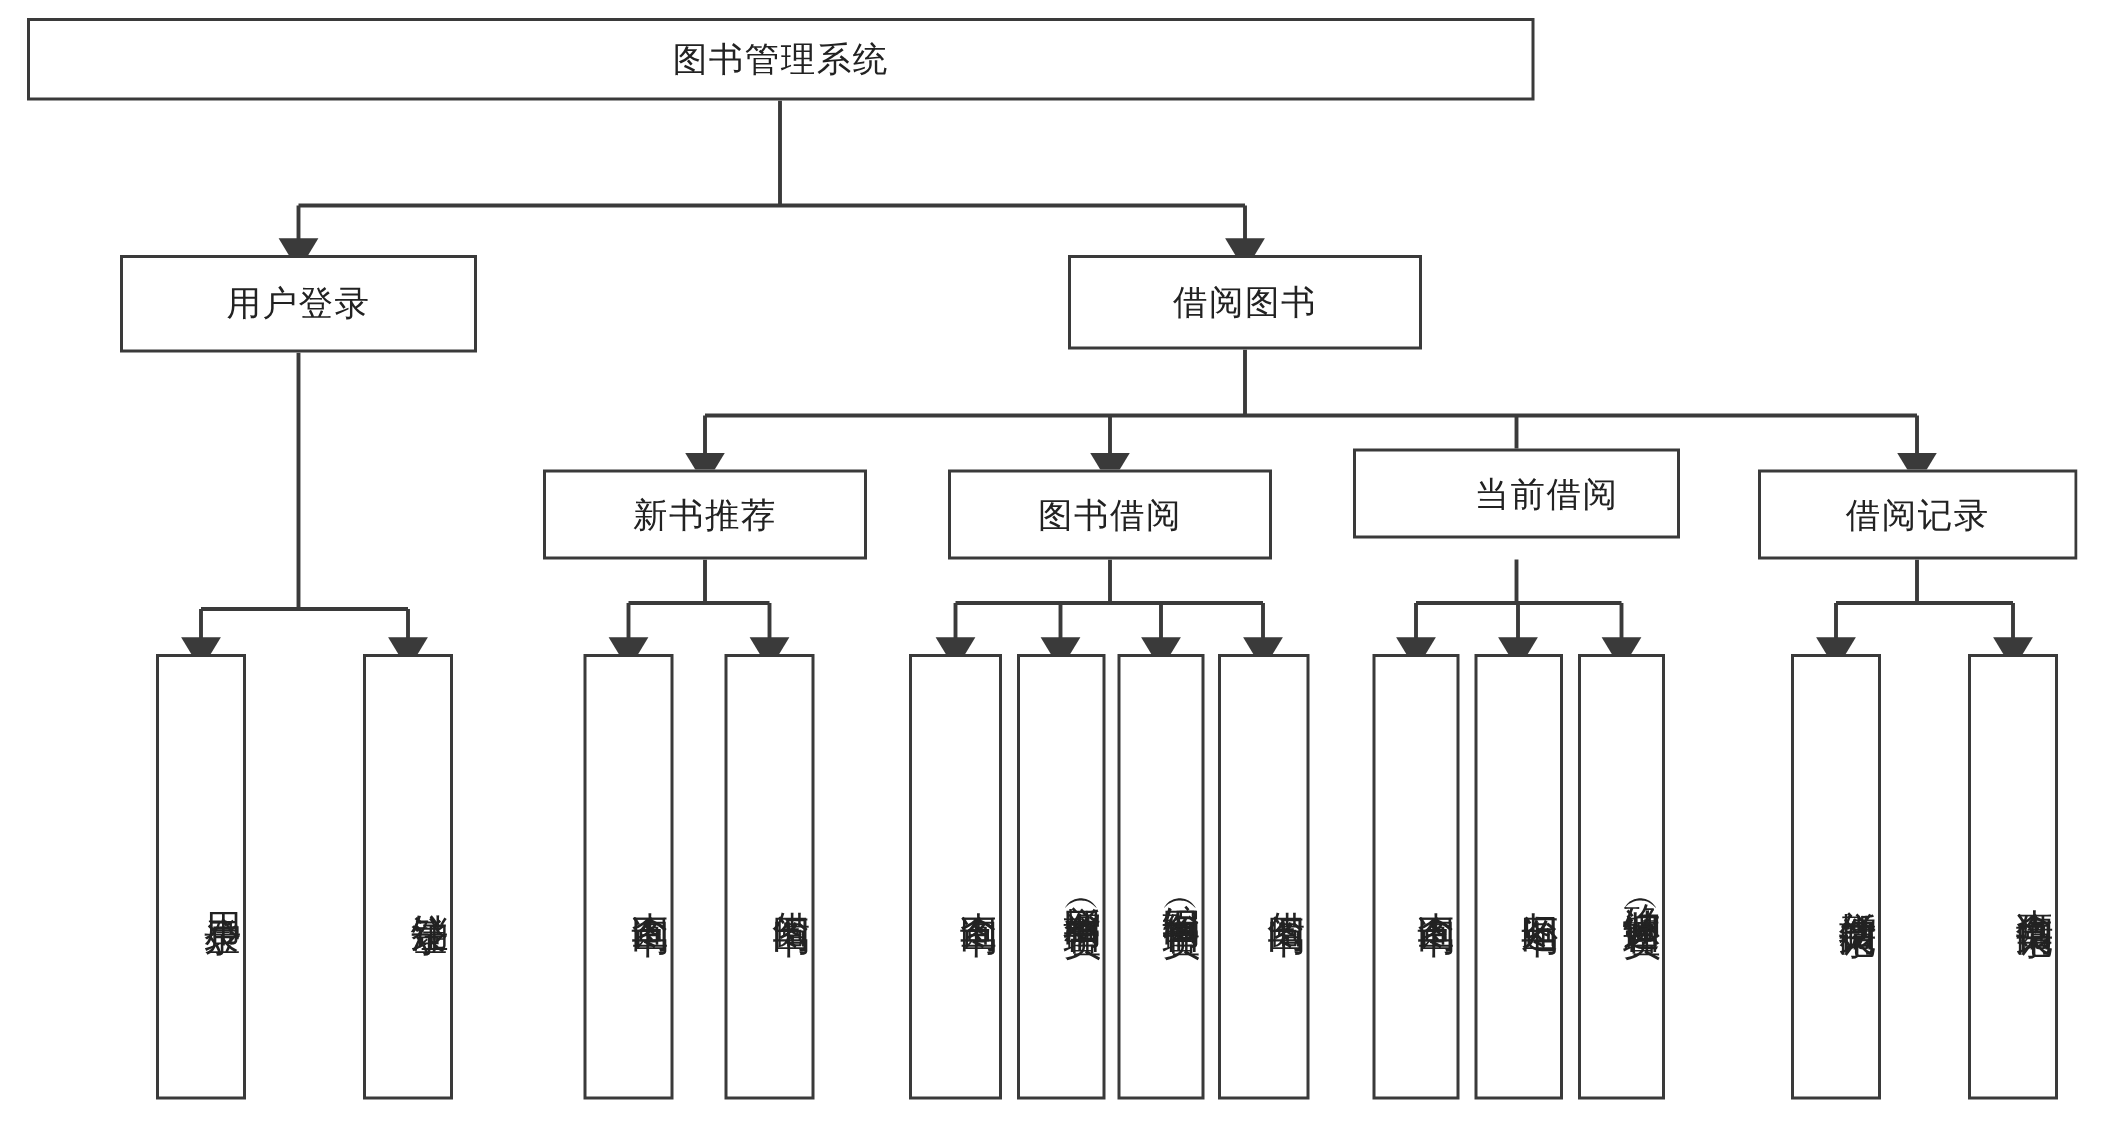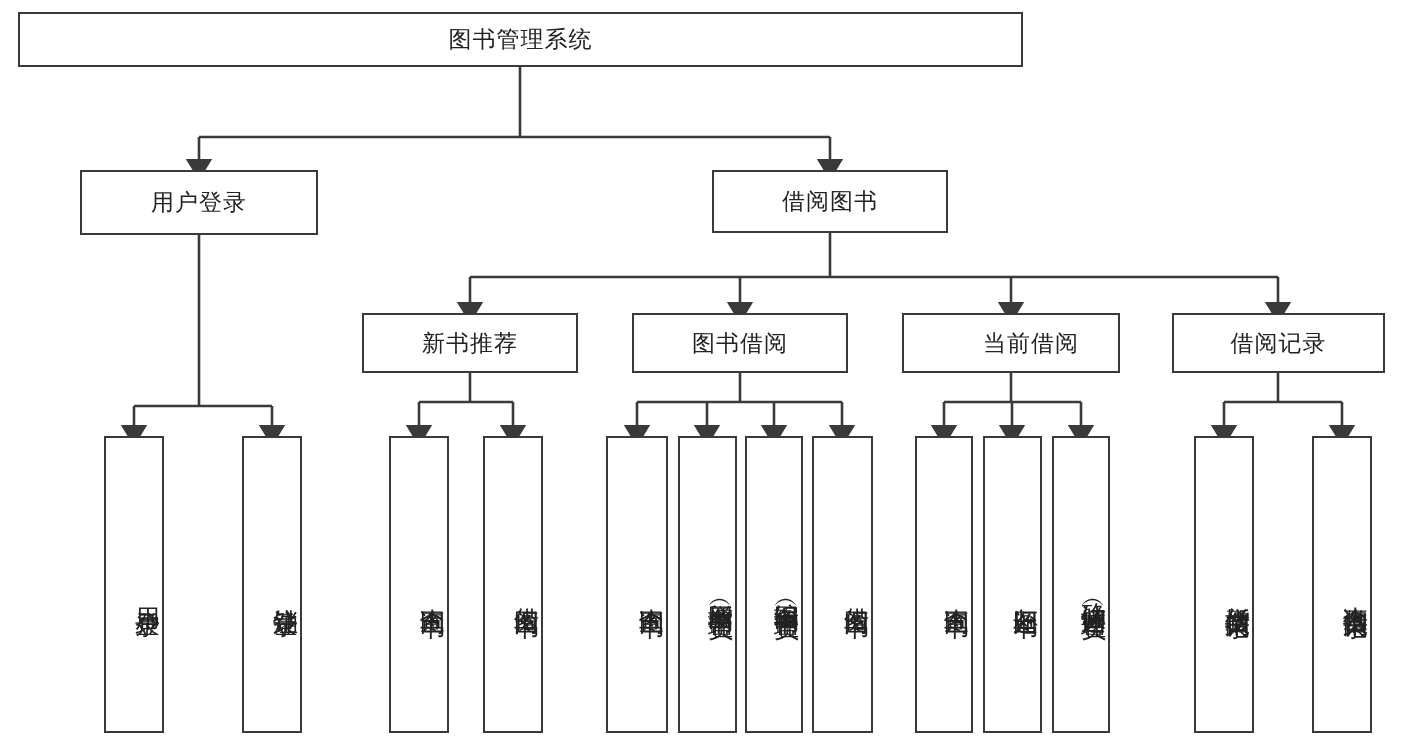--- a/index.html
+++ b/index.html
@@ -128,21 +128,21 @@
   <div class="node horiz" style="left:712px; top:170px; width:236px; height:63px;">
     <span>借阅图书</span>
   </div>
 
   <div class="node horiz" style="left:632px; top:313px; width:216px; height:60px;">
     <span>图书借阅</span>
   </div>
   <div class="node horiz" style="left:362px; top:313px; width:216px; height:60px;">
     <span>新书推荐</span>
   </div>
-  <div class="node horiz" style="left:902px; top:313px; width:218px; height:60px;padding-left:40px;">
+  <div class="node horiz" style="left:902px; top:299px; width:218px; height:60px;padding-left:40px;">
     <span>当前借阅</span>
   </div>
   <div class="node horiz" style="left:1172px; top:313px; width:213px; height:60px;">
     <span>借阅记录</span>
   </div>
 
   <div class="node vert" style="left:104px; top:436px; width:60px; height:297px;">
     <span class="vtext">用户登录</span>
   </div>
   <div class="node vert" style="left:242px; top:436px; width:60px; height:297px;">

